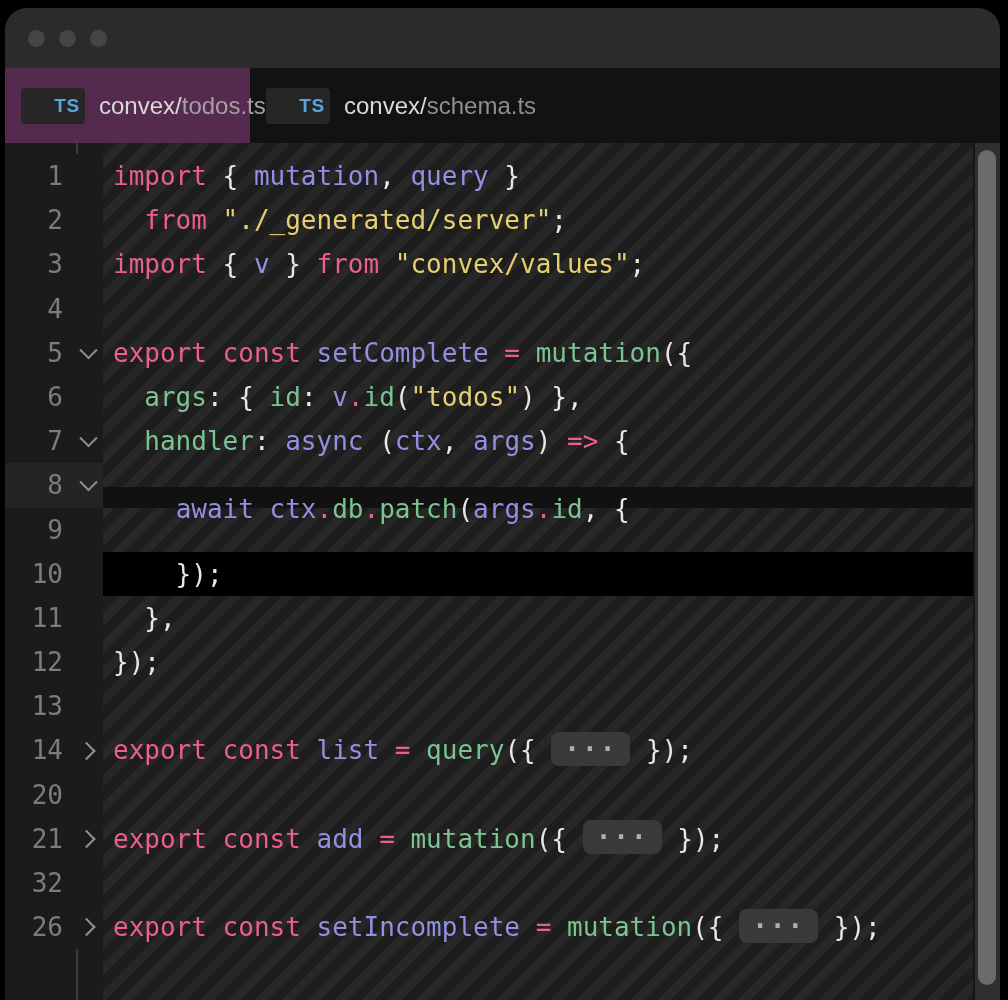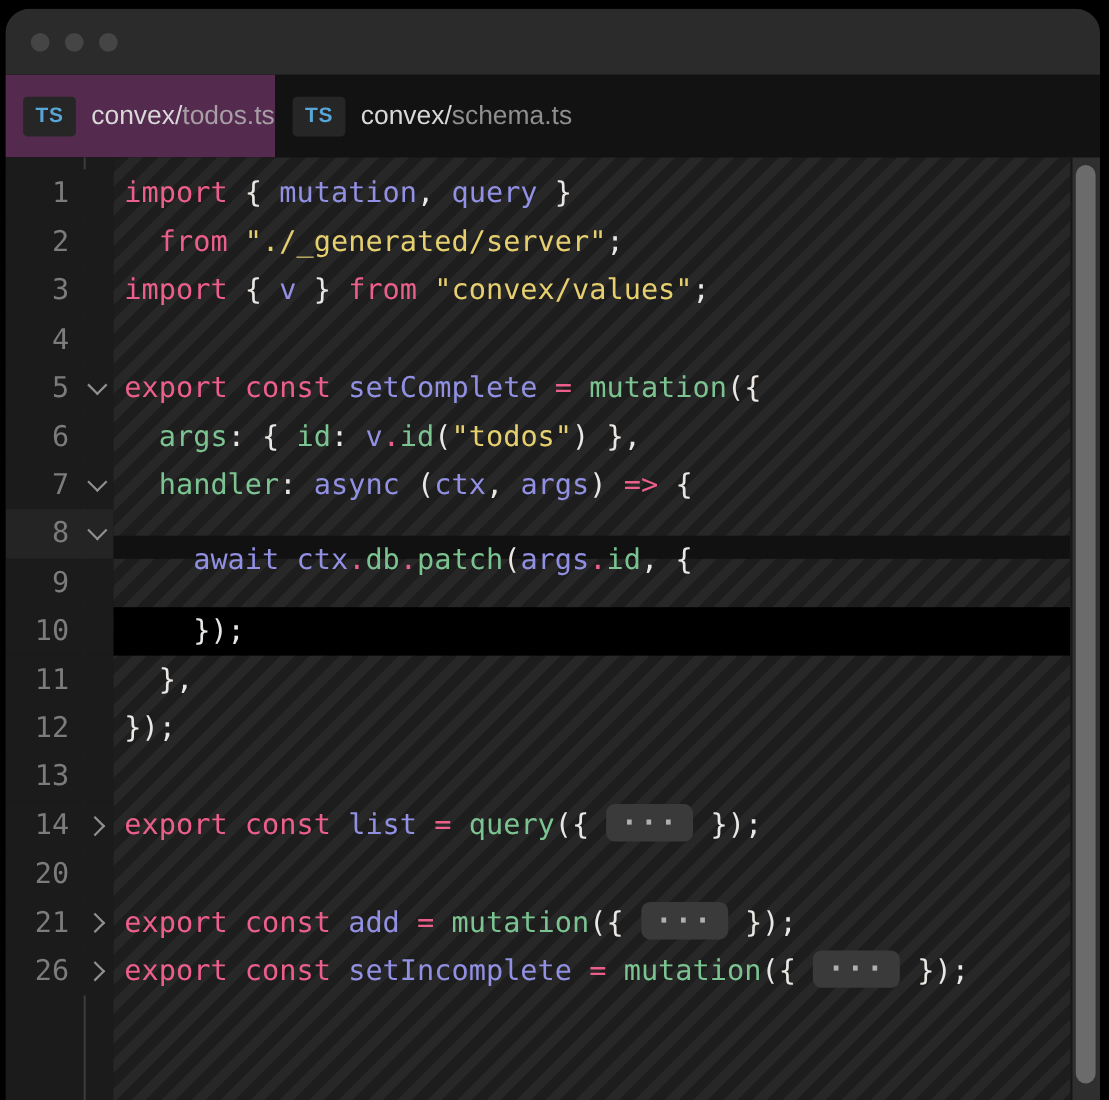--- a/index.html
+++ b/index.html
@@ -8,23 +8,23 @@
     background:var(--tabbar_bg,#121212);}
   
   .titlebar{height:60px;flex:none;background:var(--titlebar_bg,#2b2b2b);
     display:flex;align-items:center;padding-left:23px;gap:14px;}
   .dot{width:17px;height:17px;border-radius:50%;background:var(--traffic_dot,#454545);flex:none;}
   
   .tabbar{height:75px;flex:none;background:var(--tabbar_bg,#121212);display:flex;align-items:stretch;
     font-family:"Liberation Sans",sans-serif;font-size:24px;}
   .tab{display:flex;align-items:center;gap:14px;padding:0 16px;cursor:default;}
   .tab.active{background:var(--tab_active_bg,#542a4e);width:245px;box-sizing:border-box;}
-  .ts-icon{width:48px;height:36px;flex:none;border-radius:4px;background:var(--tab_icon_bg,#262626);
+  .ts-icon{width:36px;height:36px;flex:none;border-radius:4px;background:var(--tab_icon_bg,#262626);
     color:var(--tab_icon_fg,#58a6d8);font-weight:bold;font-size:19px;
-    display:flex;align-items:center;justify-content:center;letter-spacing:.5px;}
+    display:flex;align-items:center;justify-content:center;letter-spacing:.5px;padding-left:28px;}
   .tab .dir{color:var(--tab_dir_fg,#d9d9d9);}
   .tab.active .file{color:var(--tab_file_active_fg,#a79fa5);margin-top:40px;}
   .tab .file{color:var(--tab_file_fg,#8f8f8f);}
   
   .editor{flex:1;position:relative;overflow:hidden;}
   .bg-gutter{position:absolute;left:0;top:0;bottom:0;width:98px;background:var(--gutter_bg,#1b1b1b);}
   .bg-gutter::after{content:"";position:absolute;left:71px;top:0;bottom:0;width:2px;
     background:var(--gutter_sep,#3a3a3a);}
   .bg-stripes{position:absolute;left:98px;right:27px;top:0;bottom:0;
     background:repeating-linear-gradient(135deg,
@@ -166,20 +166,25 @@
           <div class="t"></div>
         </div>
         <div class="row">
           <div class="g">21</div>
           <div class="c">
             <span class="chev right"></span>
           </div>
           <div class="t"><span class="tok-kw">export</span><span class="tok-fg"> </span><span class="tok-kw">const</span><span class="tok-fg"> </span><span class="tok-id">add</span><span class="tok-fg"> </span><span class="tok-kw">=</span><span class="tok-fg"> </span><span class="tok-fn">mutation</span><span class="tok-fg">({ </span><span class="badge">···</span><span class="tok-fg"> });</span></div>
         </div>
         <div class="row">
+          <div class="g">32</div>
+          <div class="c"></div>
+          <div class="t"></div>
+        </div>
+        <div class="row">
           <div class="g">26</div>
           <div class="c">
             <span class="chev right"></span>
           </div>
           <div class="t"><span class="tok-kw">export</span><span class="tok-fg"> </span><span class="tok-kw">const</span><span class="tok-fg"> </span><span class="tok-id">setIncomplete</span><span class="tok-fg"> </span><span class="tok-kw">=</span><span class="tok-fg"> </span><span class="tok-fn">mutation</span><span class="tok-fg">({ </span><span class="badge">···</span><span class="tok-fg"> });</span></div>
         </div>
       </div>
     <div class="scrollbar">
       <div class="thumb"></div>
     </div>

